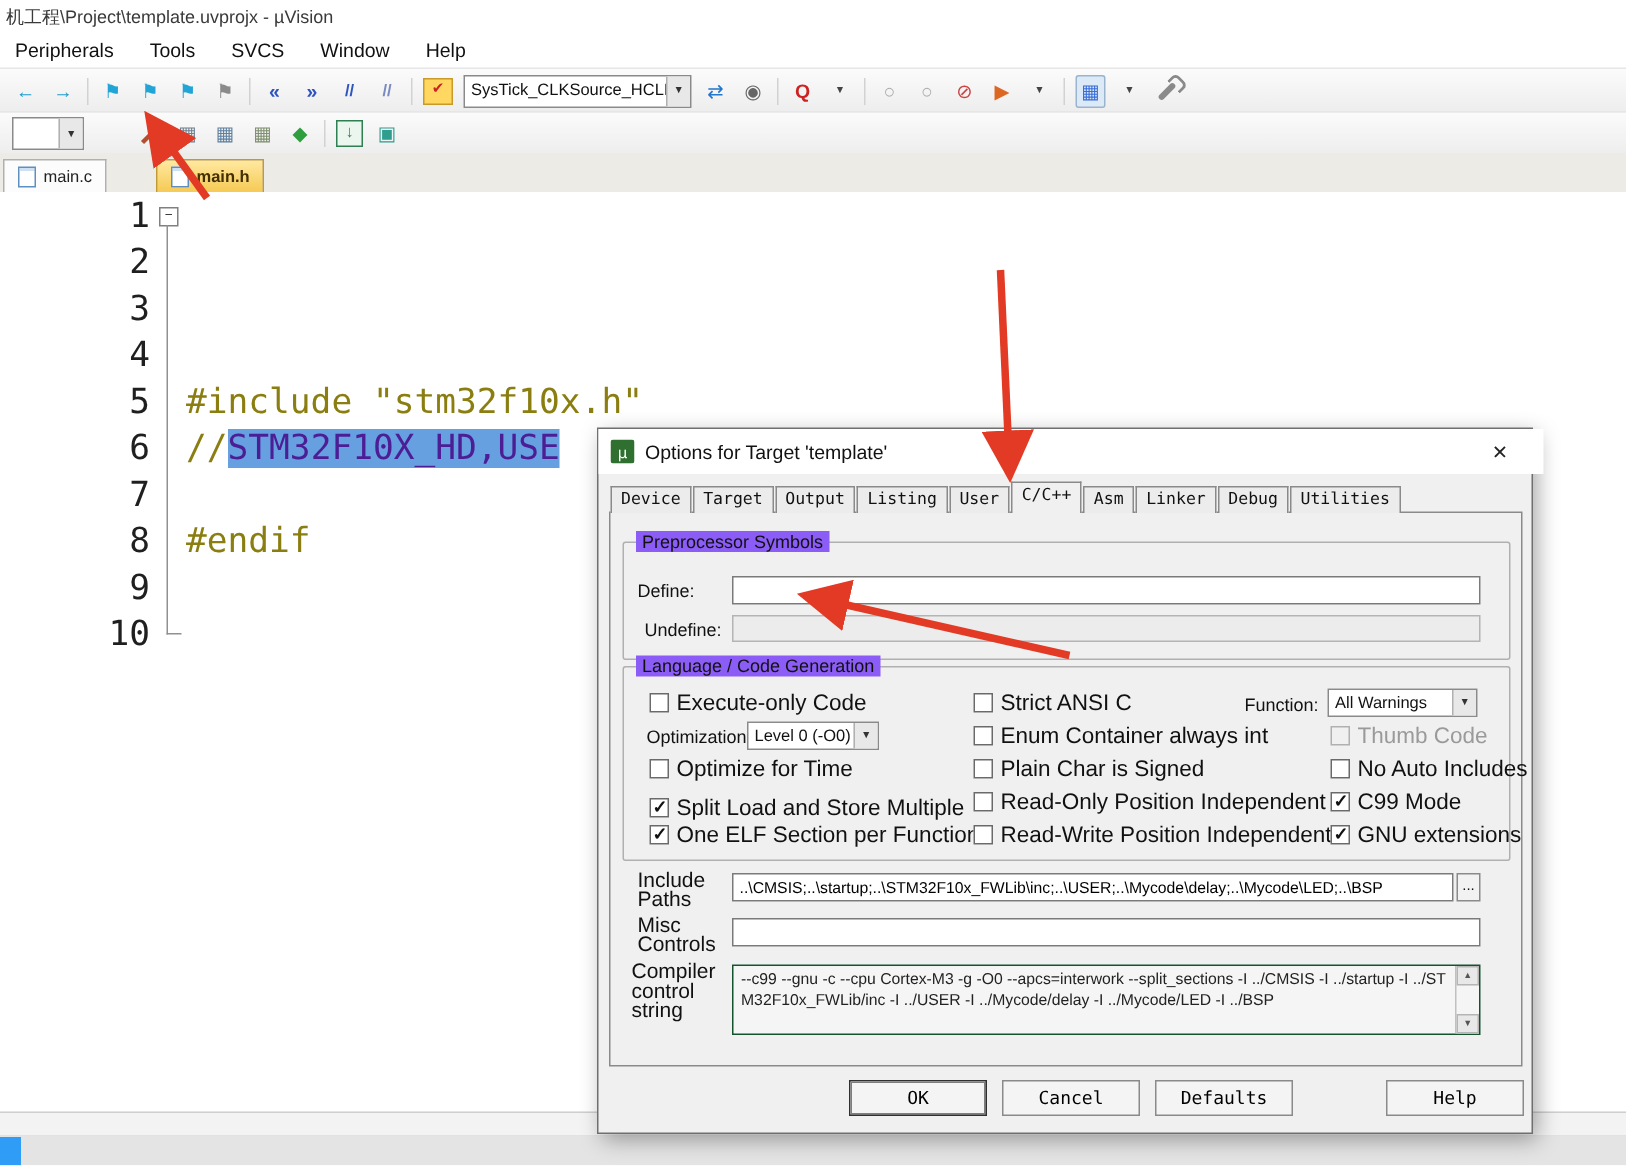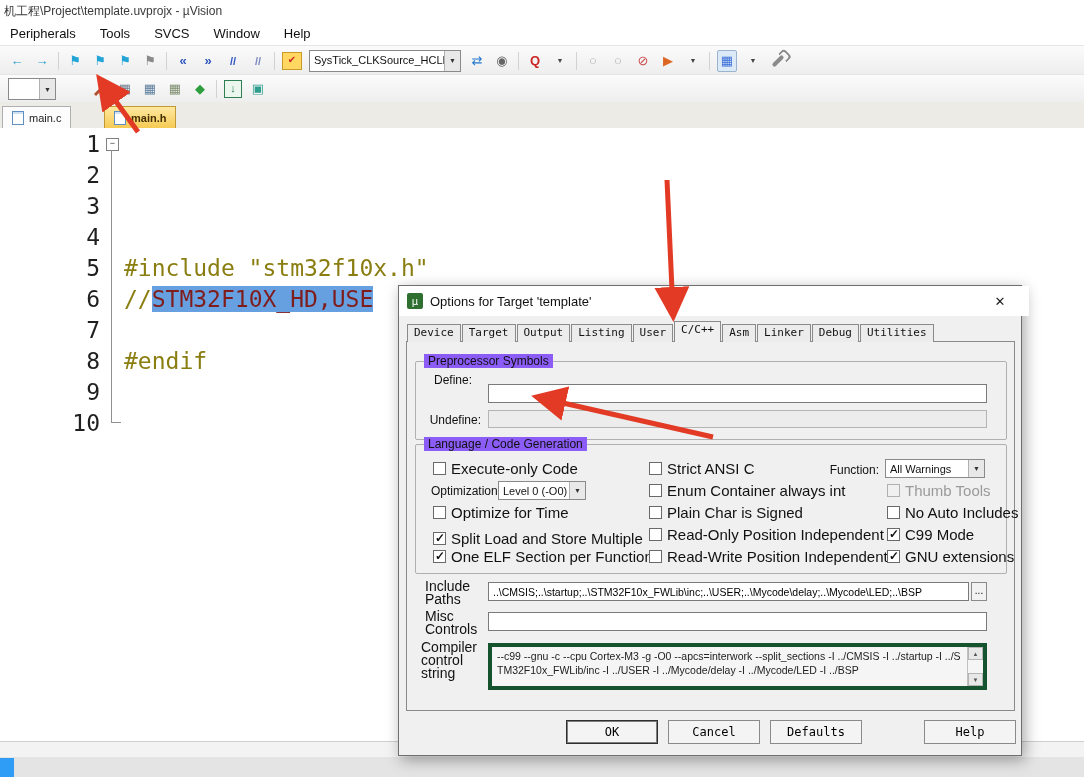--- a/index.html
+++ b/index.html
@@ -30,21 +30,21 @@
   .etab{position:absolute;top:4px;height:22px;display:flex;align-items:center;gap:5px;padding:0 9px;font-size:11px;color:#222;border:1px solid #b0b0b0;border-bottom:none;background:#fcfcfc}
   .etab.active{background:linear-gradient(#ffe8a0,#f5c951);border-color:#c09a35;color:#432f00;font-weight:bold}
   .pagei{width:10px;height:12px;background:#fff;border:1px solid #5e8fc0;box-shadow:inset 0 2px #cfe0f2;flex:0 0 10px}
 
   
   .editor{position:absolute;left:0;top:128px;width:100%;height:613px;background:#fff}
   .eline{display:flex;height:31px;align-items:center;font-family:"DejaVu Sans Mono",monospace;font-size:23px}
   .eline .num{width:100px;text-align:right;color:#1f1f1f;flex:0 0 100px}
   .eline .fold{width:24px;flex:0 0 24px}
   .eline .code{white-space:pre;color:#8a7e10}
-  .code .sel{background:#66a0e0;color:#7f1d1d}
+  .code .sel{background:#66a0e0;color:#4c1d95}
   .foldrail{position:absolute;left:111px;top:22px;width:9px;height:272px;border-left:1px solid #909090;border-bottom:1px solid #909090}
   .foldbox{position:absolute;left:106px;top:10px;width:11px;height:11px;background:#fff;border:1px solid #808080;font-size:9px;line-height:9px;text-align:center;color:#333}
 
   
   .hscroll{position:absolute;left:0;top:741px;width:100%;height:15px;background:#f3f3f3;border-top:1px solid #cfcfcf;border-bottom:1px solid #cfcfcf}
   .statusbar{position:absolute;left:0;top:757px;width:100%;height:20px;background:#e4e4e4}
   .chip{position:absolute;left:0;top:758px;width:14px;height:19px;background:#2f9df5}
 
   
   .dlg{position:absolute;left:398px;top:285px;width:622px;height:469px;background:#f0f0f0;border:1px solid #6f6f6f;box-shadow:3px 4px 14px rgba(0,0,0,.35);z-index:20;font-size:12px}
@@ -60,21 +60,21 @@
   .plabel{position:absolute;font-size:14px;line-height:13px;white-space:pre-line}
   .tinput{position:absolute;border:1px solid #7a7a7a;background:#fff;font-size:11px;padding:0 4px;font-family:"Liberation Sans",sans-serif;box-sizing:border-box}
   .tinput:disabled{background:#ececec;border-color:#b4b4b4}
   .dcombo{position:absolute;height:19px;box-sizing:border-box}
   .cb{position:absolute;display:flex;align-items:center;gap:5px;font-size:15px;height:15px;white-space:nowrap}
   .cb .box{width:13px;height:13px;background:#fff;border:1px solid #6a6a6a;position:relative;flex:0 0 13px;box-sizing:border-box}
   .cb .box.checked::after{content:"✓";position:absolute;left:1px;top:-2px;font-size:12px;font-weight:bold;color:#111}
   .cb.disabled{color:#9a9a9a}
   .cb.disabled .box{background:#f0f0f0;border-color:#b0b0b0}
   .browsebtn{position:absolute;width:16px;height:19px;background:#f2f2f2;border:1px solid #8a8a8a;font-size:10px;line-height:15px;text-align:center;box-sizing:border-box}
-  .compilerbox{position:absolute;border:4px solid #14532d;background:#f5f5f5;display:flex;box-sizing:border-box}
+  .compilerbox{position:absolute;border:1px solid #14532d;background:#f5f5f5;display:flex;box-sizing:border-box}
   .ctxt{flex:1;font-size:10.5px;line-height:14px;padding:2px 5px;color:#222;word-break:break-all;overflow:hidden}
   .csb{width:15px;border-left:1px solid #c0c0c0;display:flex;flex-direction:column;justify-content:space-between}
   .csb span{height:13px;background:#e8e8e8;border:1px solid #b5b5b5;font-size:6px;text-align:center;line-height:12px;color:#555;box-sizing:border-box}
   .dbtn{position:absolute;top:434px;width:92px;height:24px;background:#f4f4f4;border:1px solid #8a8a8a;font-family:"DejaVu Sans Mono",monospace;font-size:12px;display:flex;align-items:center;justify-content:center;box-sizing:border-box}
   .dbtn.default{border-color:#2f2f2f;box-shadow:inset 0 0 0 1px #7d7d7d}
 
   .arrows{position:absolute;left:0;top:0;z-index:60;pointer-events:none}
 </style>
 </head>
 <body>
@@ -238,21 +238,21 @@
       <span class="dtab">Asm</span>
       <span class="dtab">Linker</span>
       <span class="dtab">Debug</span>
       <span class="dtab">Utilities</span>
     </div>
     <div class="dpanel"></div>
 
     <div class="group" style="left:16px;top:75px;width:590px;height:77px">
       <span class="glabel">Preprocessor Symbols</span>
     </div>
-    <span class="dlabel" style="left:26px;top:87px;width:56px;text-align:center">Define:</span>
+    <span class="dlabel" style="left:26px;top:101px;width:56px;text-align:left">Define:</span>
     <input class="tinput" style="left: 89px; top: 98px; width: 499px; height: 19px;" value="">
     <span class="dlabel" style="left:14px;top:127px;width:68px;text-align:right">Undefine:</span>
     <input class="tinput" style="left: 89px; top: 124px; width: 499px; height: 18px;" disabled="" value="">
 
     <div class="group" style="left:16px;top:158px;width:590px;height:128px">
       <span class="glabel">Language / Code Generation</span>
     </div>
 
     <label class="cb" style="left:34px;top:175px">
         <span class="box"></span>
@@ -297,21 +297,21 @@
         <span>Read-Write Position Independent</span>
       </label>
 
     <span class="dlabel" style="left:412px;top:177px;width:68px;text-align:right">Function:</span>
     <div class="combo dcombo" style="left:486px;top:173px;width:100px">
       <span class="val">All Warnings</span>
       <span class="cbtn">▼</span>
     </div>
     <label class="cb disabled" style="left:488px;top:197px">
         <span class="box"></span>
-        <span>Thumb Tools</span>
+        <span>Thumb Code</span>
       </label>
     <label class="cb" style="left:488px;top:219px">
         <span class="box"></span>
         <span>No Auto Includes</span>
       </label>
     <label class="cb" style="left:488px;top:241px">
         <span class="box checked"></span>
         <span>C99 Mode</span>
       </label>
     <label class="cb" style="left:488px;top:263px">

